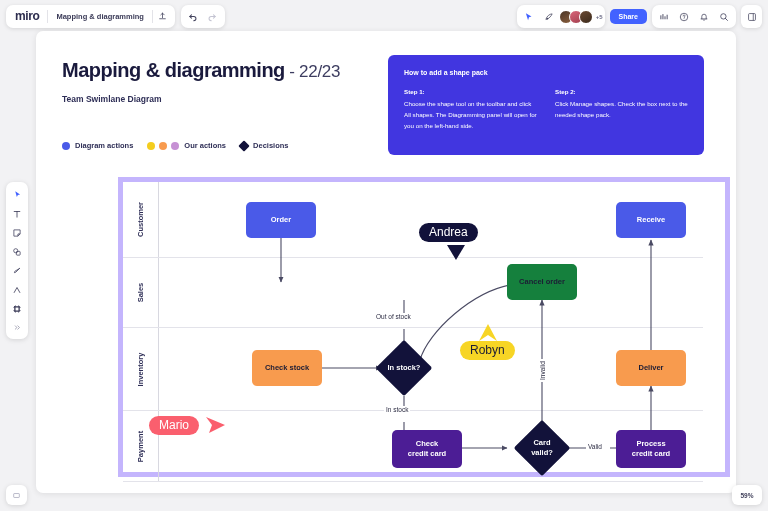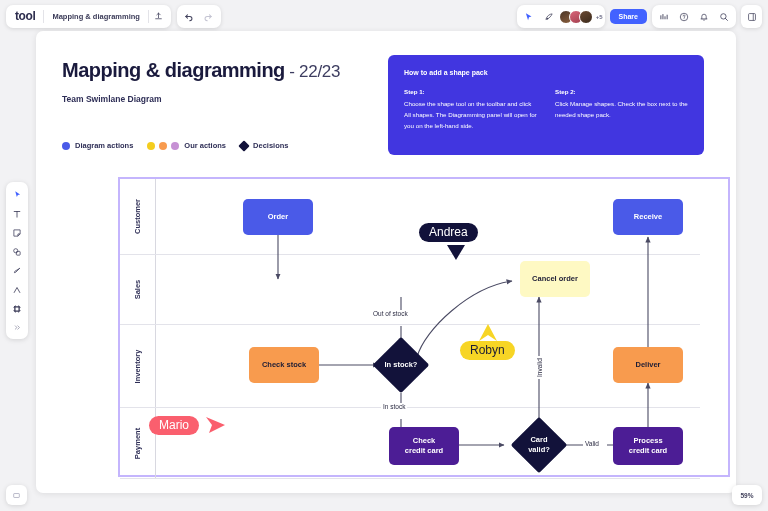--- a/index.html
+++ b/index.html
@@ -114,21 +114,21 @@
   .info-title { font-size: 7px; font-weight: 700; margin-bottom: 12px; }
   .info-cols { display: flex; gap: 18px; }
   .info-col { width: 135px; }
   .info-step { font-size: 6.2px; font-weight: 700; margin-bottom: 4px; }
   .info-body { font-size: 6.2px; line-height: 1.75; font-weight: 400; }
 
   
   .swim {
     position: absolute; left: 82px; top: 146px;
     width: 612px; height: 300px;
-    border: 2px solid #c4b5fd;
+    border: 5px solid #c4b5fd;
   }
   .lane {
     position: absolute; left: 0; width: 580px;
     border-bottom: 1px solid #e3e3ea;
   }
   .lane:last-child { border-bottom: none; }
   .lane-hdr {
     position: absolute; left: 0; top: 0; width: 36px; height: 100%;
     border-right: 1px solid #d8d8e0;
     display: flex; align-items: center; justify-content: center;
@@ -138,21 +138,21 @@
     font-size: 7.5px; font-weight: 700; color: #2e2e56;
   }
 
   
   .node {
     position: absolute; display: flex; align-items: center; justify-content: center;
     text-align: center; border-radius: 5px; font-size: 7.5px; font-weight: 700;
     line-height: 1.35; padding: 0 4px;
   }
   .n-blue { background: #4a5ae8; color: #fff; }
-  .n-yellow { background: #fef9c3; color: #1c1c35; margin-left: 16px; }
+  .n-yellow { background: #15803d; color: #1c1c35; }
   .n-orange { background: #f89b4e; color: #1c1c35; }
   .n-purple { background: #4c1d95; color: #fff; }
   .diamond {
     position: absolute; background: #12123a;
     transform: rotate(45deg); border-radius: 2px;
   }
   .diamond > span {
     position: absolute; left: 50%; top: 50%;
     transform: translate(-50%,-50%) rotate(-45deg);
     color: #fff; font-size: 7.5px; font-weight: 700;
@@ -200,21 +200,21 @@
     color: #44445e;
   }
 </style>
 </head>
 <body>
 
 <div class="app">
 
   <div class="topbar">
     <div class="tb-left" style="pointer-events:auto">
-      <div class="miro-logo">tool</div>
+      <div class="miro-logo">miro</div>
       <div class="vsep"></div>
       <div class="board-name">Mapping &amp; diagramming</div>
       <div class="vsep"></div>
       <div class="tb-ico">
         <svg width="9" height="9" viewBox="0 0 16 16">
             <path d="M8 2v8M5 5l3-3 3 3" stroke="#44445e" stroke-width="1.4" fill="none" stroke-linecap="round" stroke-linejoin="round"></path>
             <path d="M3 12h10" stroke="#44445e" stroke-width="1.4" stroke-linecap="round"></path>
           </svg>
       </div>
     </div>

